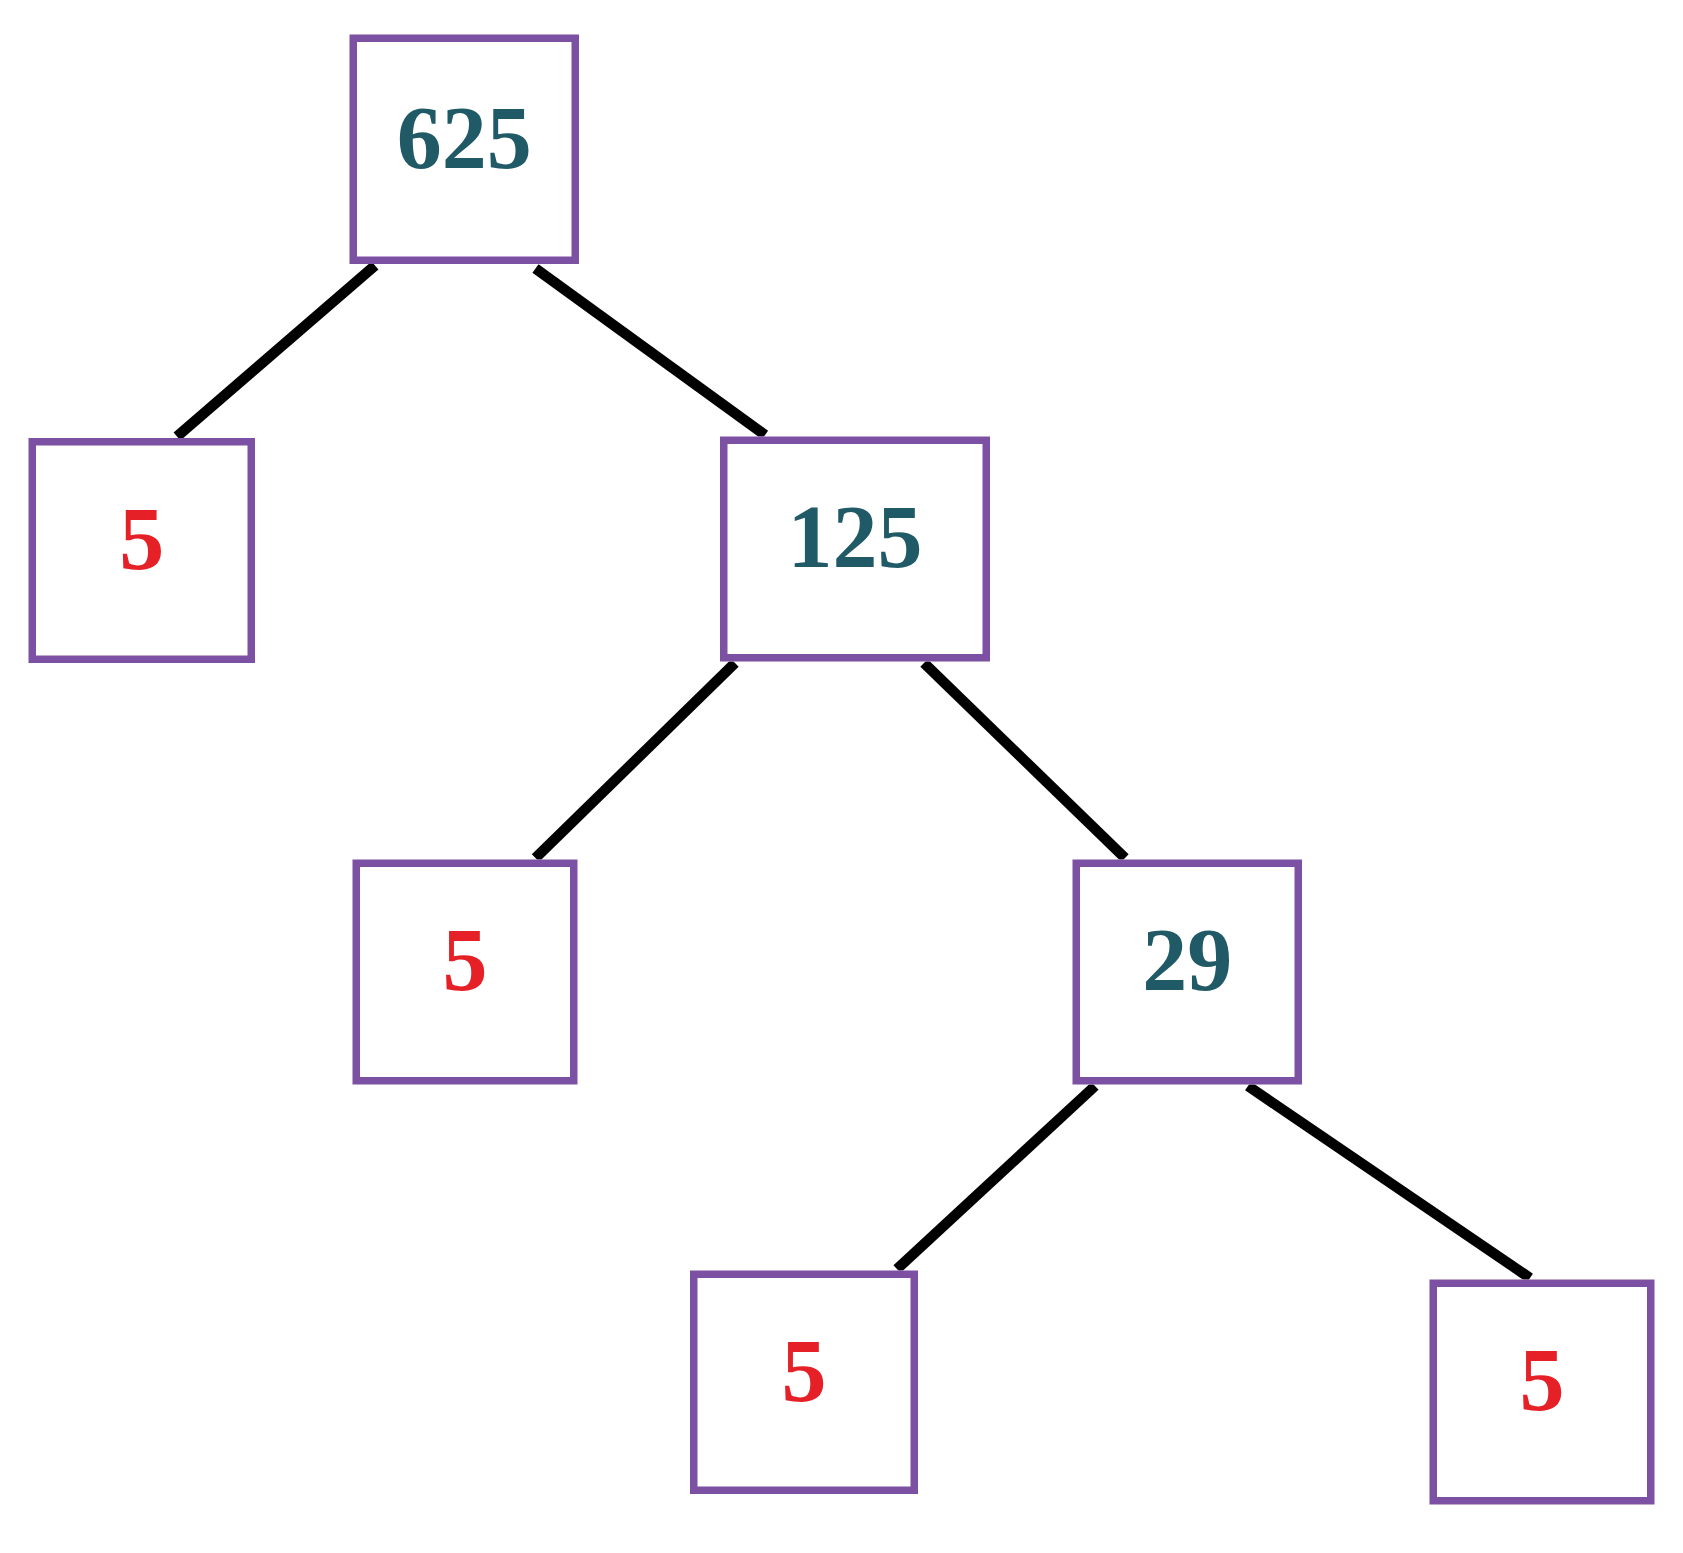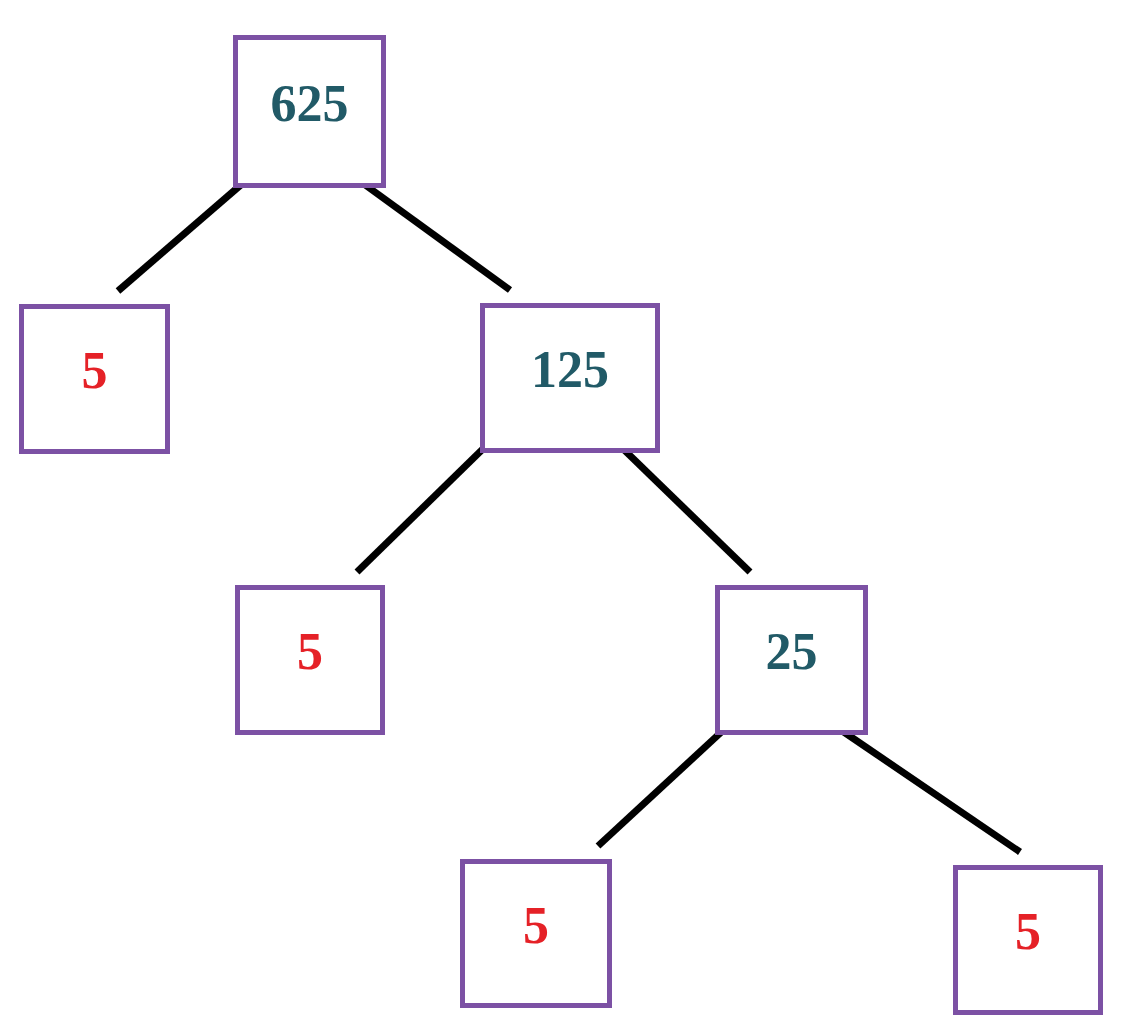--- a/index.html
+++ b/index.html
@@ -29,23 +29,22 @@
   }
   .node {
     position: absolute;
     box-sizing: border-box;
     background: #ffffff;
     border: 5px solid #7c51a4;
     display: flex;
     align-items: center;
     justify-content: center;
     font-weight: bold;
-    font-size: 52px;
+    font-size: 60px;
     line-height: 1;
-    margin-top: 12px;
   }
   .node span {
     transform: translateY(-8px);
   }
   .node.composite { color: #215a67; }
   .node.prime     { color: #e52127; }
 
   
   #node-625 { left: 233px; top: 23px;  width: 153px; height: 153px; }
   #node-5a  { left: 19px;  top: 292px; width: 151px; height: 150px; }
@@ -79,21 +78,21 @@
 
   <div class="node composite" id="node-125">
     <span>125</span>
   </div>
 
   <div class="node prime" id="node-5b">
     <span>5</span>
   </div>
 
   <div class="node composite" id="node-25">
-    <span>25</span>
+    <span>29</span>
   </div>
 
   <div class="node prime" id="node-5c">
     <span>5</span>
   </div>
 
   <div class="node prime" id="node-5d">
     <span>5</span>
   </div>
 

